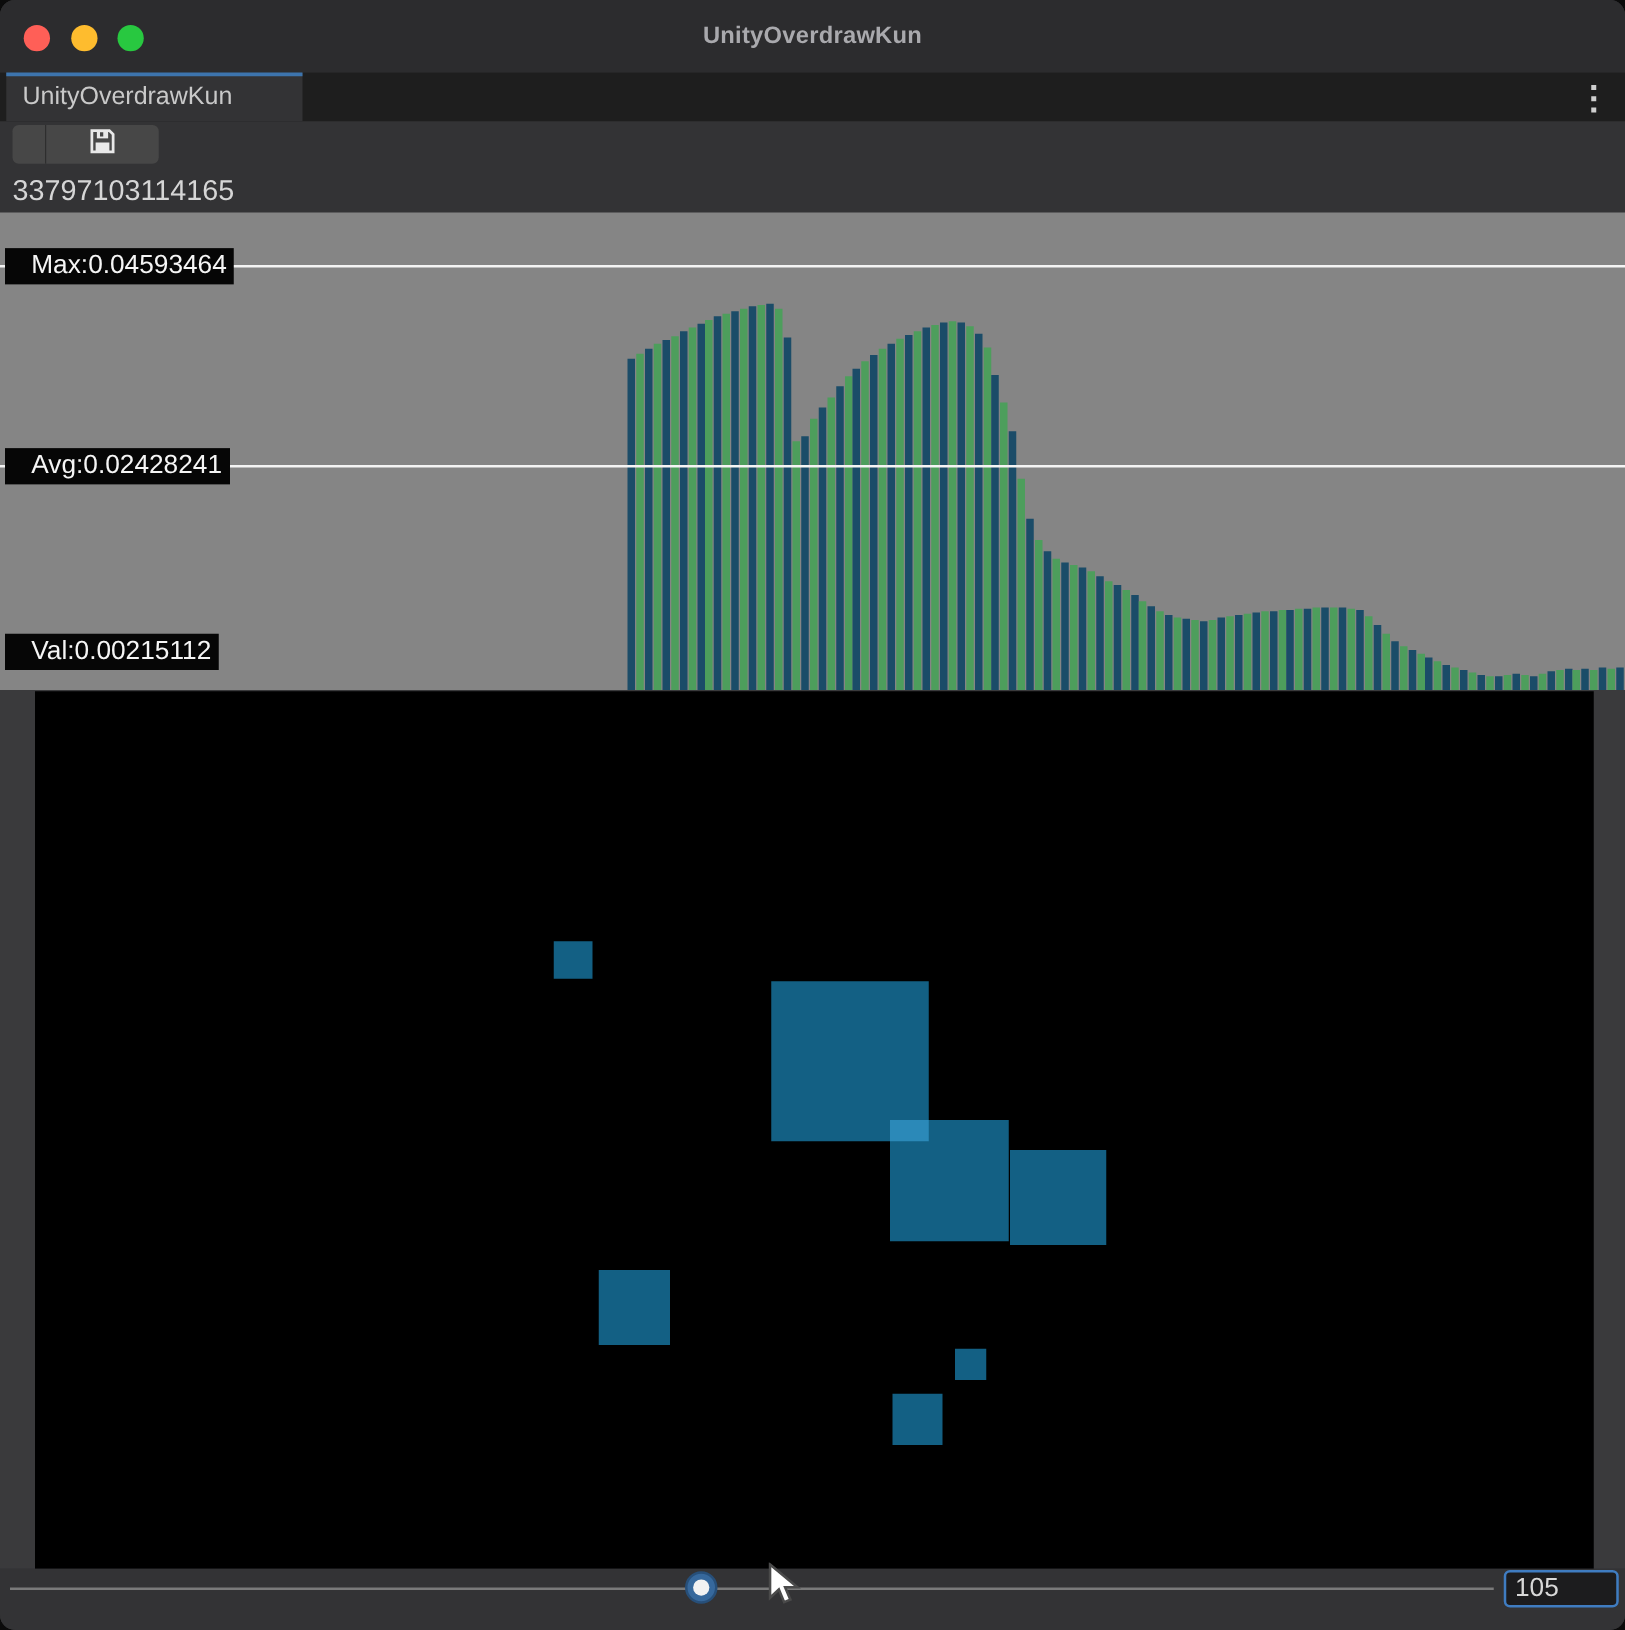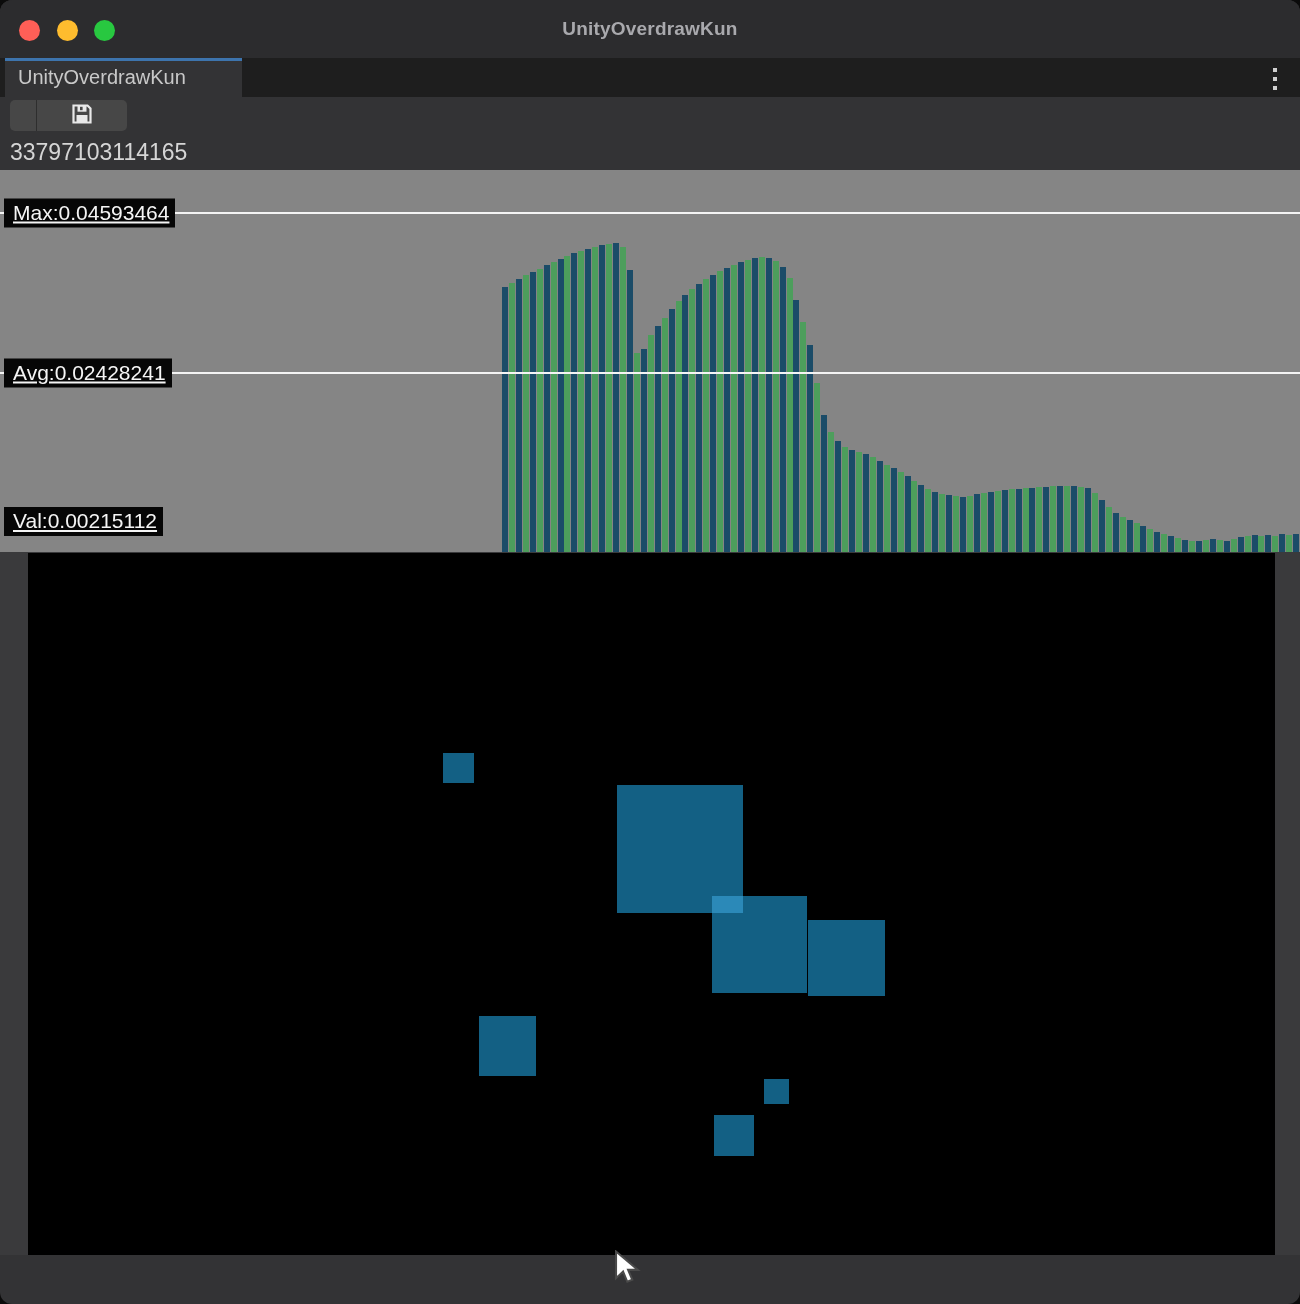--- a/index.html
+++ b/index.html
@@ -26,21 +26,21 @@
   .tbtn{position:absolute;top:100px;height:31px;background:#474747;}
   .tbtn1{left:10px;width:26px;border-radius:5px 0 0 5px;border-right:1px solid #2e2e2e;}
   .tbtn2{left:37px;width:90px;border-radius:0 5px 5px 0;display:flex;align-items:center;justify-content:center;}
   .timestamp{position:absolute;left:10px;top:139px;font-size:23px;color:#d6d6d6;}
 
   
   .chart{position:absolute;left:0;top:170px;width:1300px;height:382px;background:#858585;overflow:hidden;}
   .bar{position:absolute;bottom:0;}
   .gline{position:absolute;left:0;width:100%;height:2px;background:#f4f4f4;z-index:2;}
   .clabel{position:absolute;left:4px;background:#060606;color:#f5f5f5;font-size:21px;
-          padding:2px 6px 3px 9px;z-index:3;white-space:nowrap;text-decoration:underline;}
+          padding:2px 6px 3px 21px;z-index:3;white-space:nowrap;}
 
   
   .preview-wrap{position:absolute;left:0;top:552px;width:1300px;height:703px;background:#3a3a3c;}
   .preview{position:absolute;left:28px;top:1px;width:1247px;height:702px;background:#000;overflow:hidden;}
   .square{position:absolute;}
 
   
   .bottombar{position:absolute;left:0;top:1255px;width:1300px;height:49px;background:#333335;}
   .track{position:absolute;left:8px;top:15px;width:1187px;height:2px;background:#7a7a7a;cursor:pointer;}
   .handle{position:absolute;top:2px;width:26px;height:26px;border-radius:50%;
@@ -217,18 +217,25 @@
         <div class="square" style="left: 589px; top: 232px; width: 126px; height: 128px; background: rgb(19, 96, 132);"></div>
         <div class="square" style="left: 684px; top: 343px; width: 95px; height: 97px; background: rgb(19, 96, 132);"></div>
         <div class="square" style="left: 780px; top: 367px; width: 77px; height: 76px; background: rgb(19, 96, 132);"></div>
         <div class="square" style="left: 451px; top: 463px; width: 57px; height: 60px; background: rgb(19, 96, 132);"></div>
         <div class="square" style="left: 736px; top: 526px; width: 25px; height: 25px; background: rgb(19, 96, 132);"></div>
         <div class="square" style="left: 686px; top: 562px; width: 40px; height: 41px; background: rgb(19, 96, 132);"></div>
         <div class="square" style="left: 684px; top: 343px; width: 31px; height: 17px; background: rgb(43, 137, 184);"></div>
       </div>
   </div>
 
+  <div class="bottombar">
+    <div class="track"></div>
+    <div class="handle" id="handle" style="left: 548.142px;">
+      <div class="handle-inner"></div>
+    </div>
+    <input class="frame-input" readonly="" value="105" style="">
+  </div>
 
   <svg class="cursor" width="32" height="36" viewBox="0 0 20 23">
     <path d="M3 1 L3 18 L7.5 13.8 L10.2 20.3 L13.4 19 L10.7 12.7 L17 12.7 Z" fill="#ffffff" stroke="#4a4a4a" stroke-width="1.3"></path>
   </svg>
 
 </div>
 
 </body></html>

